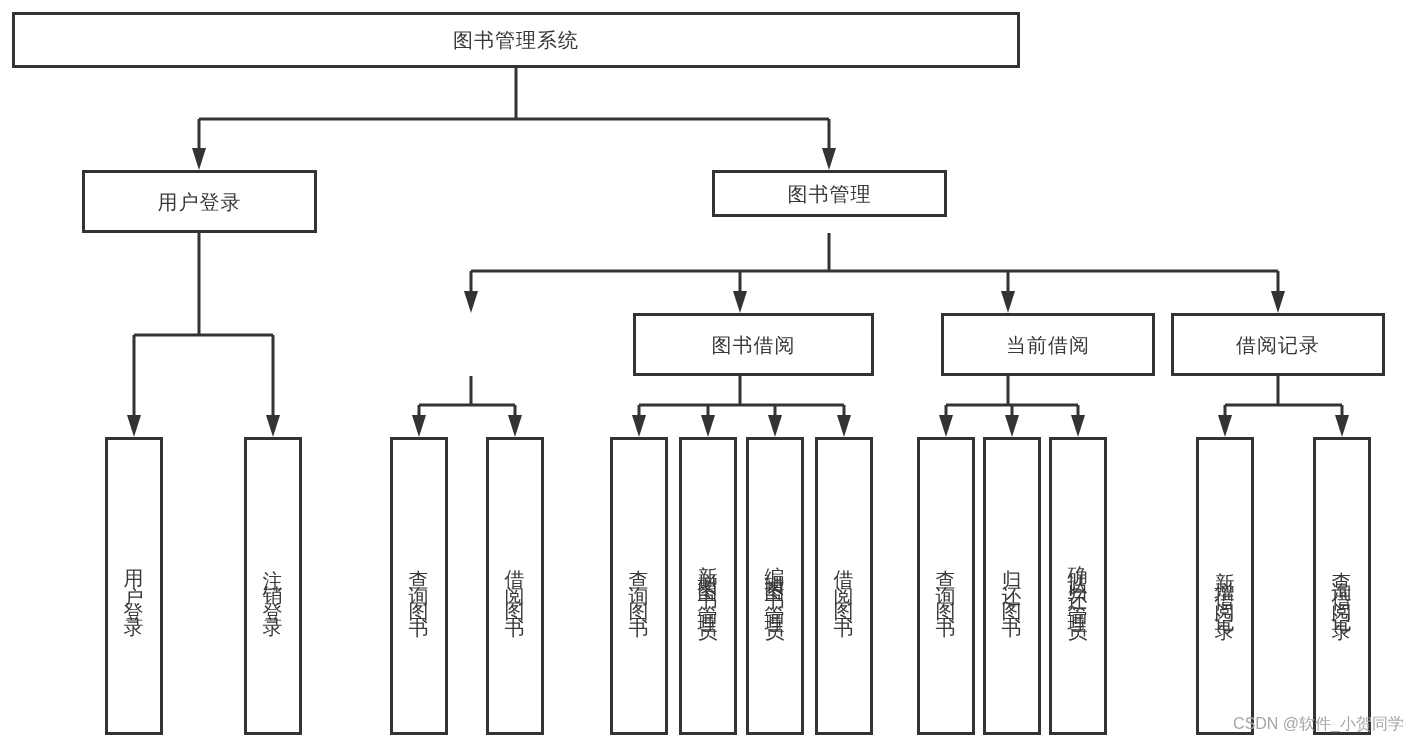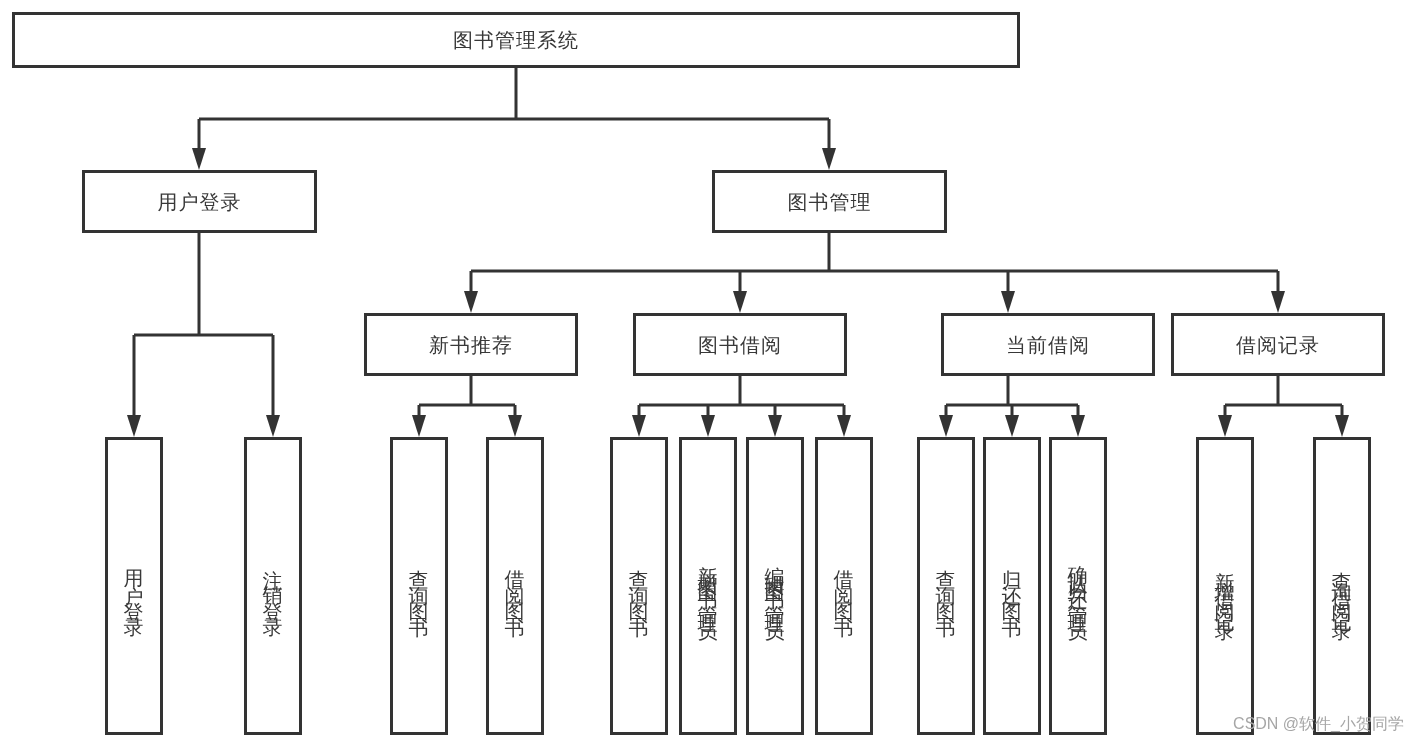--- a/index.html
+++ b/index.html
@@ -106,28 +106,25 @@
     <polygon points="1335,415 1349,415 1342,437"></polygon>
   </svg>
 
   <div class="box" style="left:12px; top:12px; width:1008px; height:56px;">
     <span>图书管理系统</span>
   </div>
 
   <div class="box" style="left:82px; top:170px; width:235px; height:63px;">
     <span>用户登录</span>
   </div>
-  <div class="box" style="left:712px; top:170px; width:235px; height:63px;">
+  <div class="box" style="left:712px; top:170px; width:235px; height:47px;">
     <span>图书管理</span>
   </div>
 
-  <div class="box" style="left:364px; top:313px; width:214px; height:63px;">
-    <span>新书推荐</span>
-  </div>
-  <div class="box" style="left:633px; top:313px; width:214px; height:63px;align-items:center;">
+  <div class="box" style="left:633px; top:313px; width:241px; height:63px;align-items:center;">
     <span>图书借阅</span>
   </div>
   <div class="box" style="left:901px; top:313px; width:214px; height:63px;margin-left:40px;">
     <span>当前借阅</span>
   </div>
   <div class="box" style="left:1171px; top:313px; width:214px; height:63px;">
     <span>借阅记录</span>
   </div>
 
   <div class="box leaf" style="left:105px; top:437px; width:58px; height:298px;">

